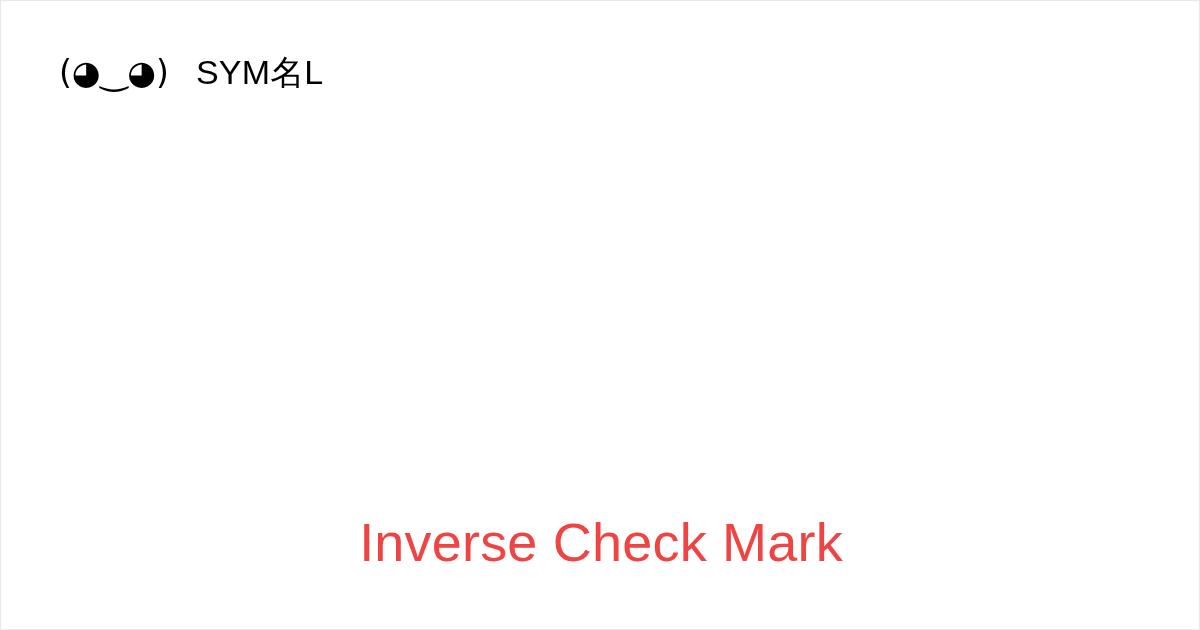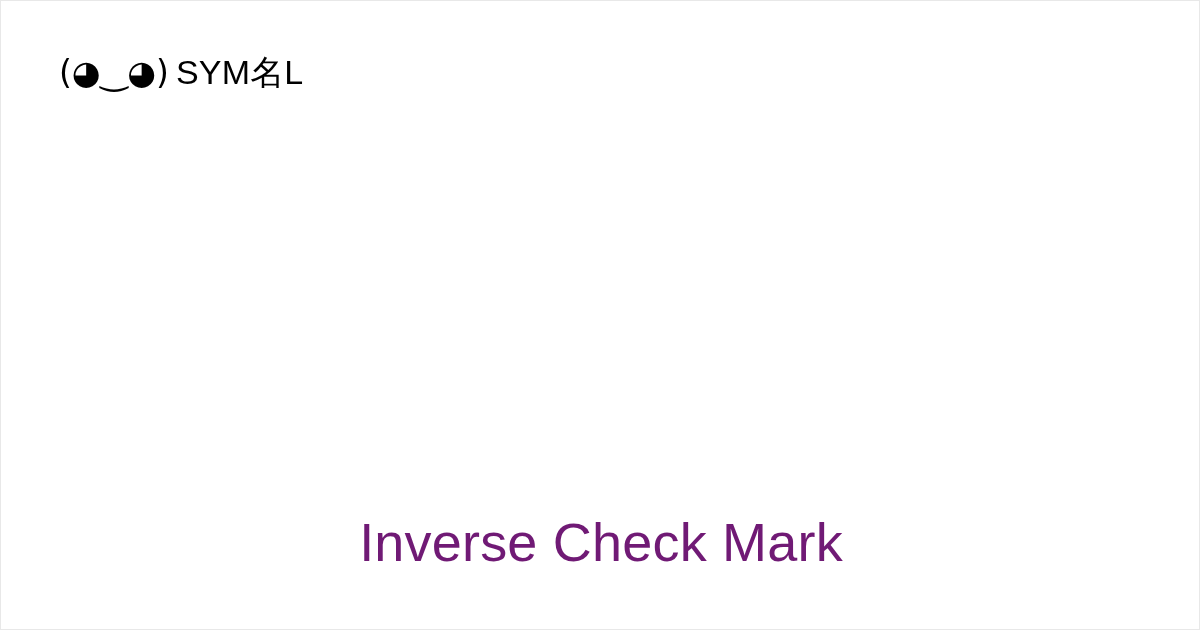--- a/index.html
+++ b/index.html
@@ -45,21 +45,21 @@
     line-height: 1;
     color: #000000;
     letter-spacing: 0px;
   }
 
   .brand-name {
     font-family: "Liberation Sans", "DejaVu Sans", sans-serif;
     font-size: 34px;
     line-height: 1;
     color: #000000;
-    margin-left: 7px;
+    margin-left: 27px;
     letter-spacing: 0.2px;
   }
 
   .brand-name .cjk {
     font-family: "DejaVu Sans", sans-serif;
   }
 
   
   .glyph-stage {
     position: absolute;
@@ -86,21 +86,21 @@
   .caption {
     position: absolute;
     left: 0;
     top: 512px;
     width: 1200px;
     text-align: center;
     font-family: "Liberation Sans", "DejaVu Sans", sans-serif;
     font-size: 54px;
     font-weight: 400;
     line-height: 1.1;
-    color: #701a75;
+    color: #ef4444;
     letter-spacing: 0.2px;
     white-space: nowrap;
   }
 </style>
 </head>
 <body>
 
 <div class="card">
 
   <div class="brand">

